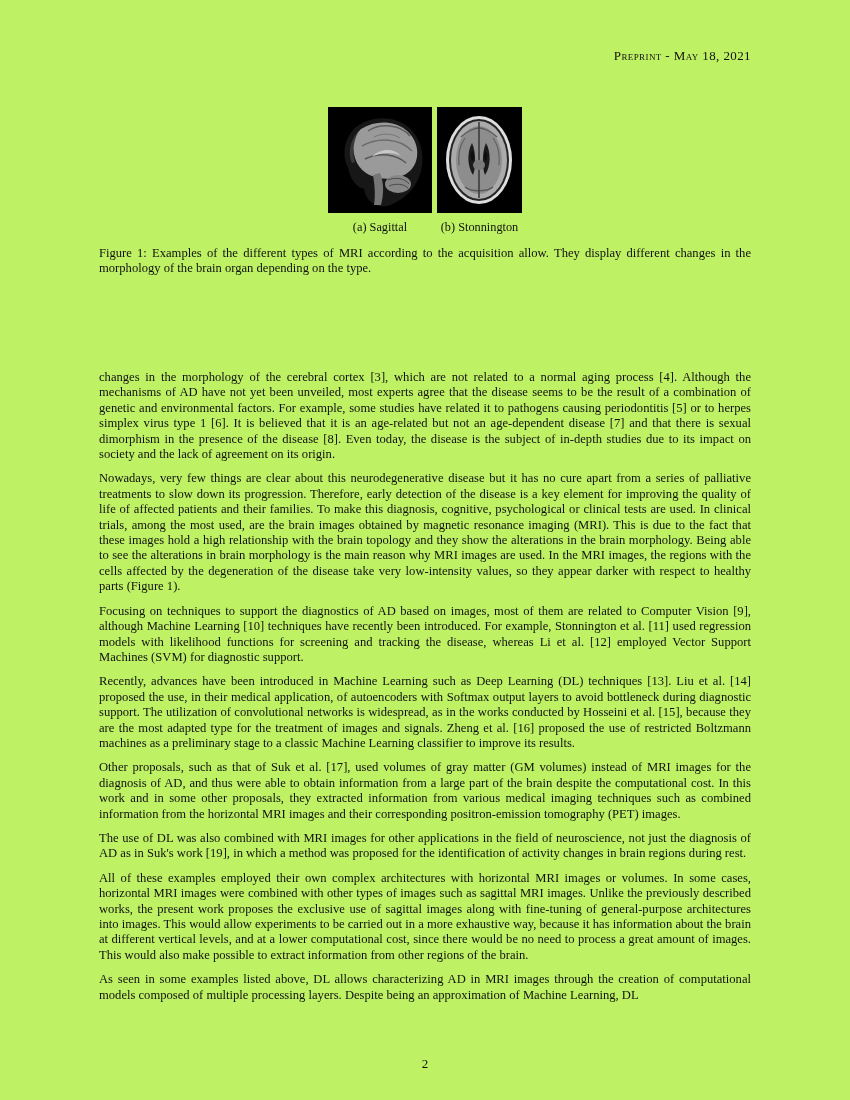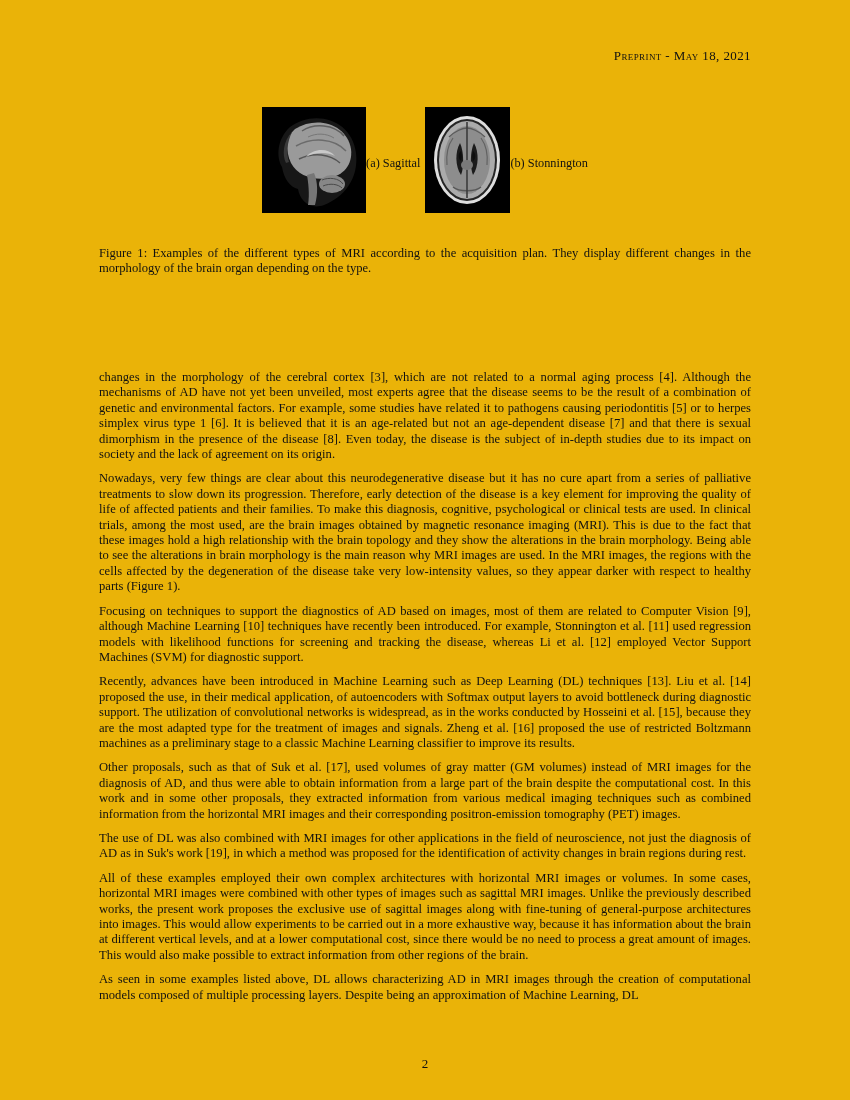--- a/index.html
+++ b/index.html
@@ -1,21 +1,21 @@
 <!DOCTYPE html>
 <html><head>
 <meta charset="utf-8">
 <style>
   html, body { margin: 0; padding: 0; background: #e8e8e8; }
   .page {
     position: relative;
     width: 850px;
     height: 1100px;
     margin: 0 auto;
-    background: #eab308;
+    background: #bef264;
     font-family: "Liberation Serif", serif;
     color: #111111;
     overflow: hidden;
   }
   .running-header {
     position: absolute;
     top: 48px;
     right: 99px;
     font-size: 13px;
     font-variant: small-caps;
@@ -24,21 +24,21 @@
   }
   .figure-block {
     position: absolute;
     top: 107px;
     left: 0;
     width: 100%;
     display: flex;
     justify-content: center;
     gap: 5px;
   }
-  .subfigure { display: flex; flex-direction: row; align-items: center; }
+  .subfigure { display: flex; flex-direction: column; align-items: center; }
   .subfigure .mri { display: block; background: #000; }
   .subcaption {
     margin-top: 7px;
     font-size: 12.3px;
     color: #111;
     text-align: center;
   }
   .figure-caption {
     position: absolute;
     top: 246px;
@@ -129,21 +129,21 @@
         <path d="M36 44 C33 46, 33 52, 36 54 C37 51, 37 47, 36 44 Z" fill="#0d0d0d"></path>
         <path d="M48 44 C51 46, 51 52, 48 54 C47 51, 47 47, 48 44 Z" fill="#0d0d0d"></path>
 
         <ellipse cx="42" cy="58" rx="6" ry="5" fill="#7a7a7a"></ellipse>
       </svg>
       <div class="subcaption">(b) Stonnington</div>
     </div>
 
   </div>
 
-  <div class="figure-caption">Figure 1: Examples of the different types of MRI according to the acquisition plan. They display different changes in the morphology of the brain organ depending on the type.</div>
+  <div class="figure-caption">Figure 1: Examples of the different types of MRI according to the acquisition allow. They display different changes in the morphology of the brain organ depending on the type.</div>
 
   <div class="body-text">
     <p>changes in the morphology of the cerebral cortex [3], which are not related to a normal aging process [4]. Although the mechanisms of AD have not yet been unveiled, most experts agree that the disease seems to be the result of a combination of genetic and environmental factors. For example, some studies have related it to pathogens causing periodontitis [5] or to herpes simplex virus type 1 [6]. It is believed that it is an age-related but not an age-dependent disease [7] and that there is sexual dimorphism in the presence of the disease [8]. Even today, the disease is the subject of in-depth studies due to its impact on society and the lack of agreement on its origin.</p>
     <p>Nowadays, very few things are clear about this neurodegenerative disease but it has no cure apart from a series of palliative treatments to slow down its progression. Therefore, early detection of the disease is a key element for improving the quality of life of affected patients and their families. To make this diagnosis, cognitive, psychological or clinical tests are used. In clinical trials, among the most used, are the brain images obtained by magnetic resonance imaging (MRI). This is due to the fact that these images hold a high relationship with the brain topology and they show the alterations in the brain morphology. Being able to see the alterations in brain morphology is the main reason why MRI images are used. In the MRI images, the regions with the cells affected by the degeneration of the disease take very low-intensity values, so they appear darker with respect to healthy parts (Figure 1).</p>
     <p>Focusing on techniques to support the diagnostics of AD based on images, most of them are related to Computer Vision [9], although Machine Learning [10] techniques have recently been introduced. For example, Stonnington et al. [11] used regression models with likelihood functions for screening and tracking the disease, whereas Li et al. [12] employed Vector Support Machines (SVM) for diagnostic support.</p>
     <p>Recently, advances have been introduced in Machine Learning such as Deep Learning (DL) techniques [13]. Liu et al. [14] proposed the use, in their medical application, of autoencoders with Softmax output layers to avoid bottleneck during diagnostic support. The utilization of convolutional networks is widespread, as in the works conducted by Hosseini et al. [15], because they are the most adapted type for the treatment of images and signals. Zheng et al. [16] proposed the use of restricted Boltzmann machines as a preliminary stage to a classic Machine Learning classifier to improve its results.</p>
     <p>Other proposals, such as that of Suk et al. [17], used volumes of gray matter (GM volumes) instead of MRI images for the diagnosis of AD, and thus were able to obtain information from a large part of the brain despite the computational cost. In this work and in some other proposals, they extracted information from various medical imaging techniques such as combined information from the horizontal MRI images and their corresponding positron-emission tomography (PET) images.</p>
     <p>The use of DL was also combined with MRI images for other applications in the field of neuroscience, not just the diagnosis of AD as in Suk's work [19], in which a method was proposed for the identification of activity changes in brain regions during rest.</p>
     <p>All of these examples employed their own complex architectures with horizontal MRI images or volumes. In some cases, horizontal MRI images were combined with other types of images such as sagittal MRI images. Unlike the previously described works, the present work proposes the exclusive use of sagittal images along with fine-tuning of general-purpose architectures into images. This would allow experiments to be carried out in a more exhaustive way, because it has information about the brain at different vertical levels, and at a lower computational cost, since there would be no need to process a great amount of images. This would also make possible to extract information from other regions of the brain.</p>
     <p>As seen in some examples listed above, DL allows characterizing AD in MRI images through the creation of computational models composed of multiple processing layers. Despite being an approximation of Machine Learning, DL</p>

